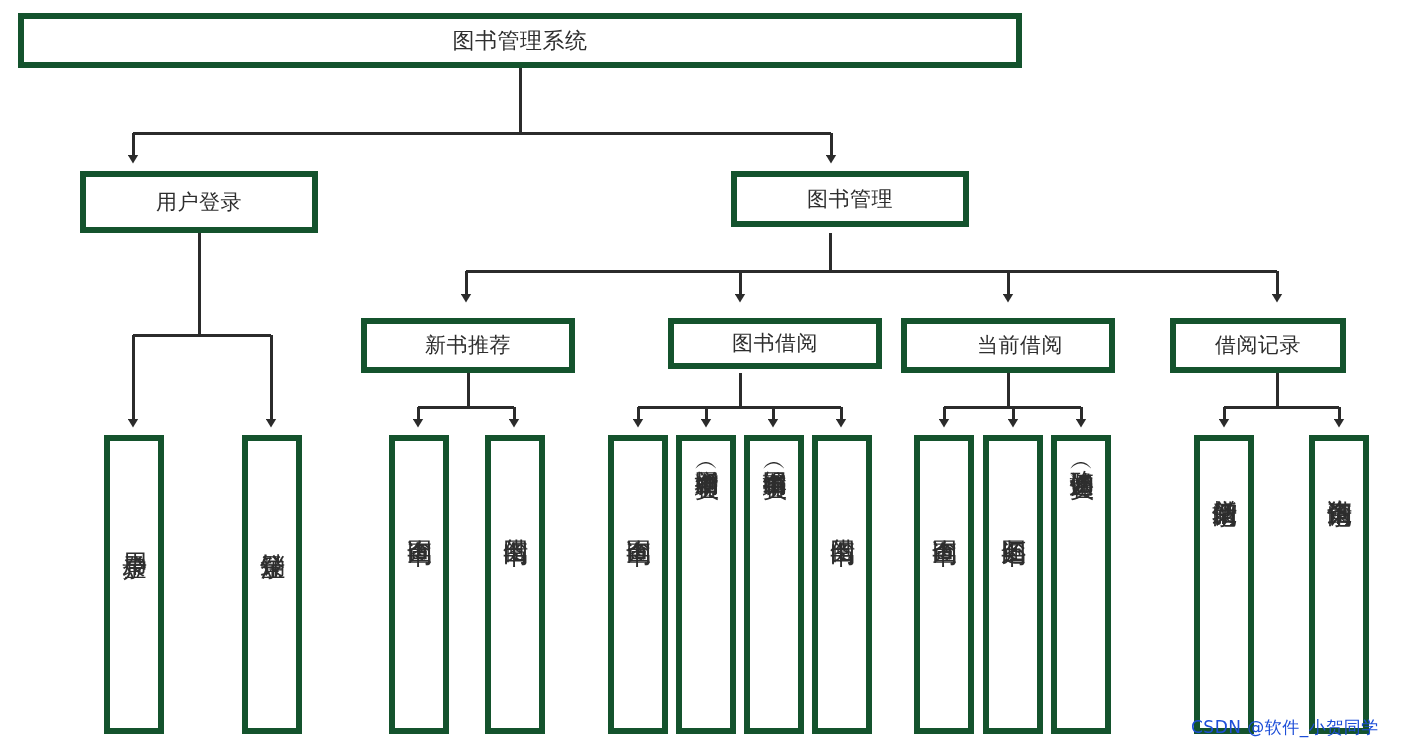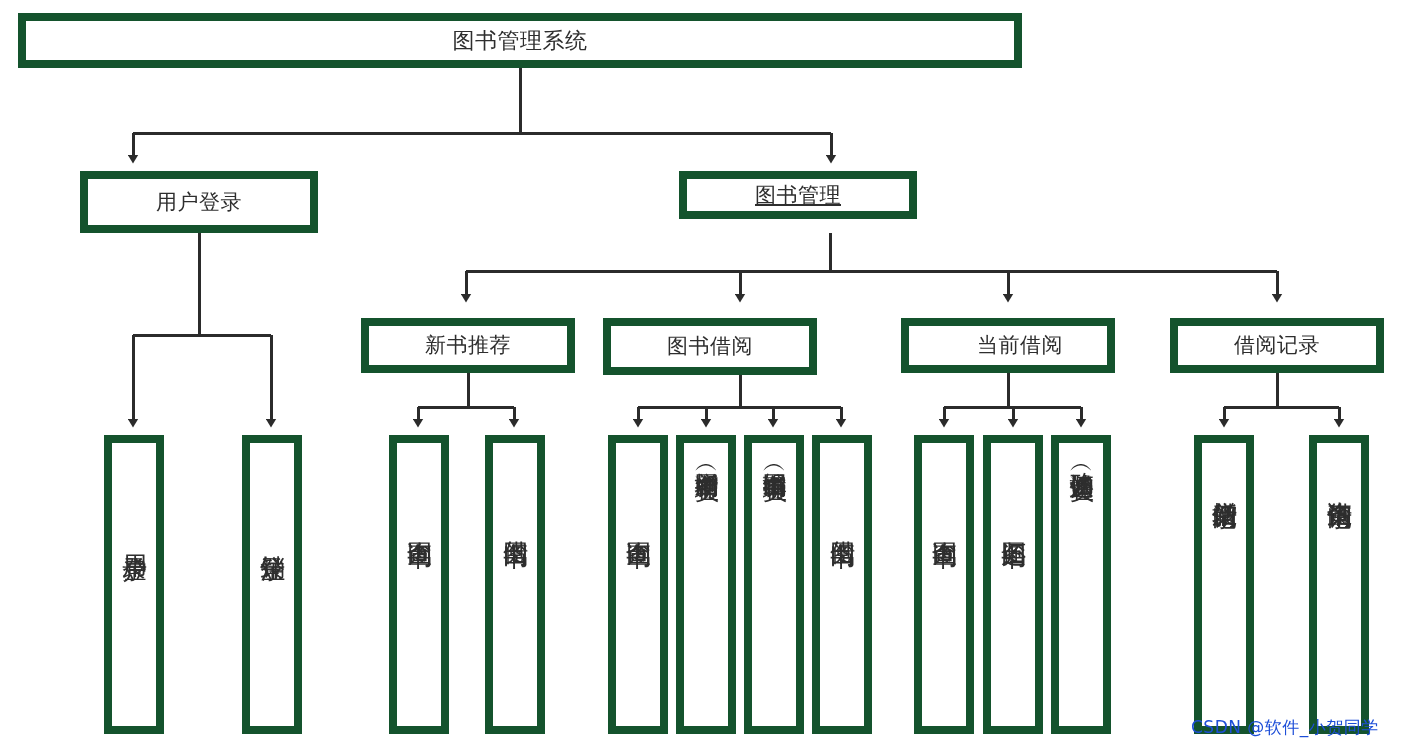--- a/index.html
+++ b/index.html
@@ -22,21 +22,21 @@
     left: 0;
     top: 0;
     width: 1405px;
     height: 747px;
     pointer-events: none;
   }
   .node {
     position: absolute;
     box-sizing: border-box;
     background: #ffffff;
-    border: 8px solid #14532d;
+    border: 6px solid #14532d;
     display: flex;
     align-items: center;
     justify-content: center;
     color: #2e2e2e;
   }
   .node .label {
     display: block;
     text-align: center;
     line-height: 1.18;
   }
@@ -127,34 +127,34 @@
     </g>
   </svg>
 
   <div class="node root" style="left:18px; top:13px; width:1004px; height:55px;">
     <span class="label">图书管理系统</span>
   </div>
 
   <div class="node horiz" style="left:80px; top:171px; width:238px; height:62px;">
     <span class="label">用户登录</span>
   </div>
-  <div class="node horiz" style="left:679px; top:171px; width:238px; height:48px;text-decoration:underline;">
+  <div class="node horiz" style="left:731px; top:171px; width:238px; height:56px;">
     <span class="label">图书管理</span>
   </div>
 
   <div class="node horiz" style="left:361px; top:318px; width:214px; height:55px;">
     <span class="label">新书推荐</span>
   </div>
-  <div class="node horiz" style="left:603px; top:318px; width:214px; height:57px;">
+  <div class="node horiz" style="left:668px; top:318px; width:214px; height:51px;">
     <span class="label">图书借阅</span>
   </div>
   <div class="node horiz" style="left:901px; top:318px; width:214px; height:55px;padding-left:24px;">
     <span class="label">当前借阅</span>
   </div>
-  <div class="node horiz" style="left:1170px; top:318px; width:214px; height:55px;">
+  <div class="node horiz" style="left:1170px; top:318px; width:176px; height:55px;">
     <span class="label">借阅记录</span>
   </div>
 
   <div class="node vert" style="left:104px; top:435px; width:60px; height:299px; padding-top:92px;">
     <span class="label">用户登录</span>
   </div>
   <div class="node vert" style="left:242px; top:435px; width:60px; height:299px; padding-top:92px;">
     <span class="label">注销登录</span>
   </div>
 

